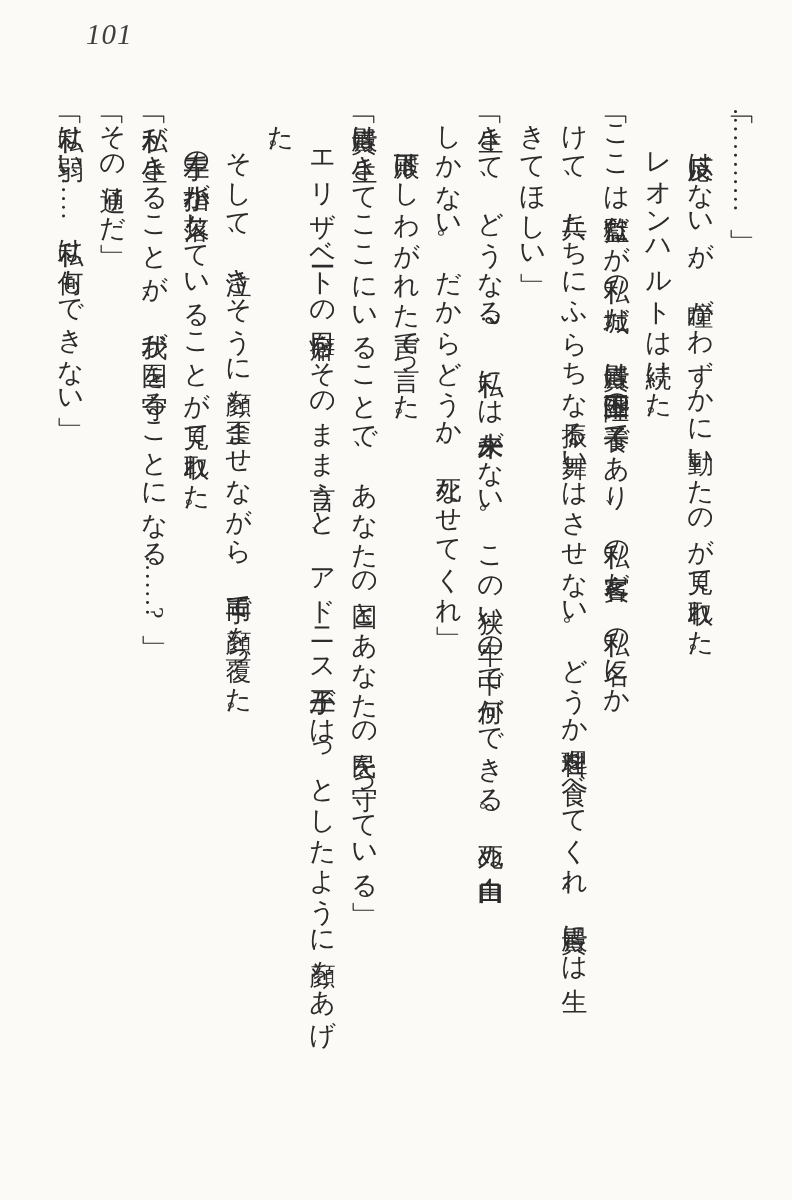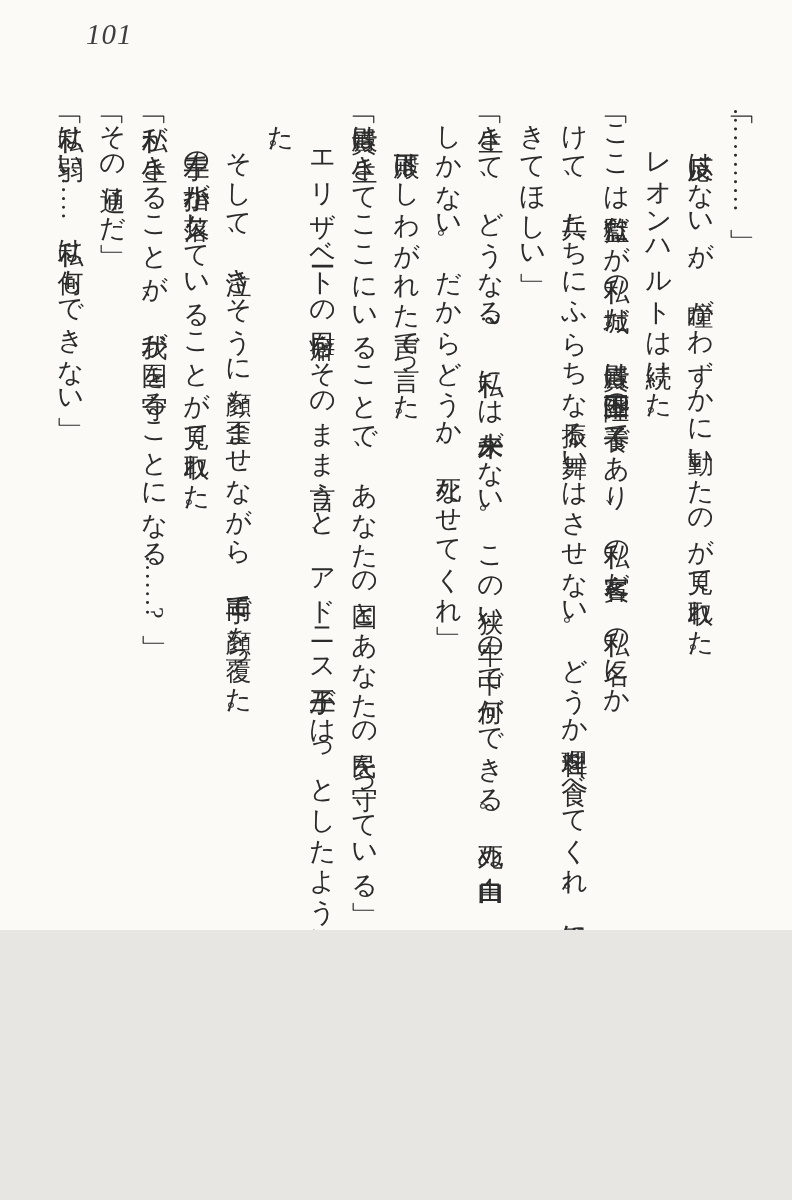--- a/index.html
+++ b/index.html
@@ -3,21 +3,21 @@
 <meta charset="utf-8">
 <style>
   html, body {
     margin: 0;
     padding: 0;
     background: #e8e6e2;
   }
   .page {
     position: relative;
     width: 792px;
-    height: 930px;
+    height: 1200px;
     overflow: hidden;
     background: #fbfaf7;
     font-family: "Liberation Serif", "DejaVu Serif", serif;
     color: #2b2b2b;
     text-decoration: underline;
   }
   .page-number {
     position: absolute;
     top: 18px;
     left: 86px;

